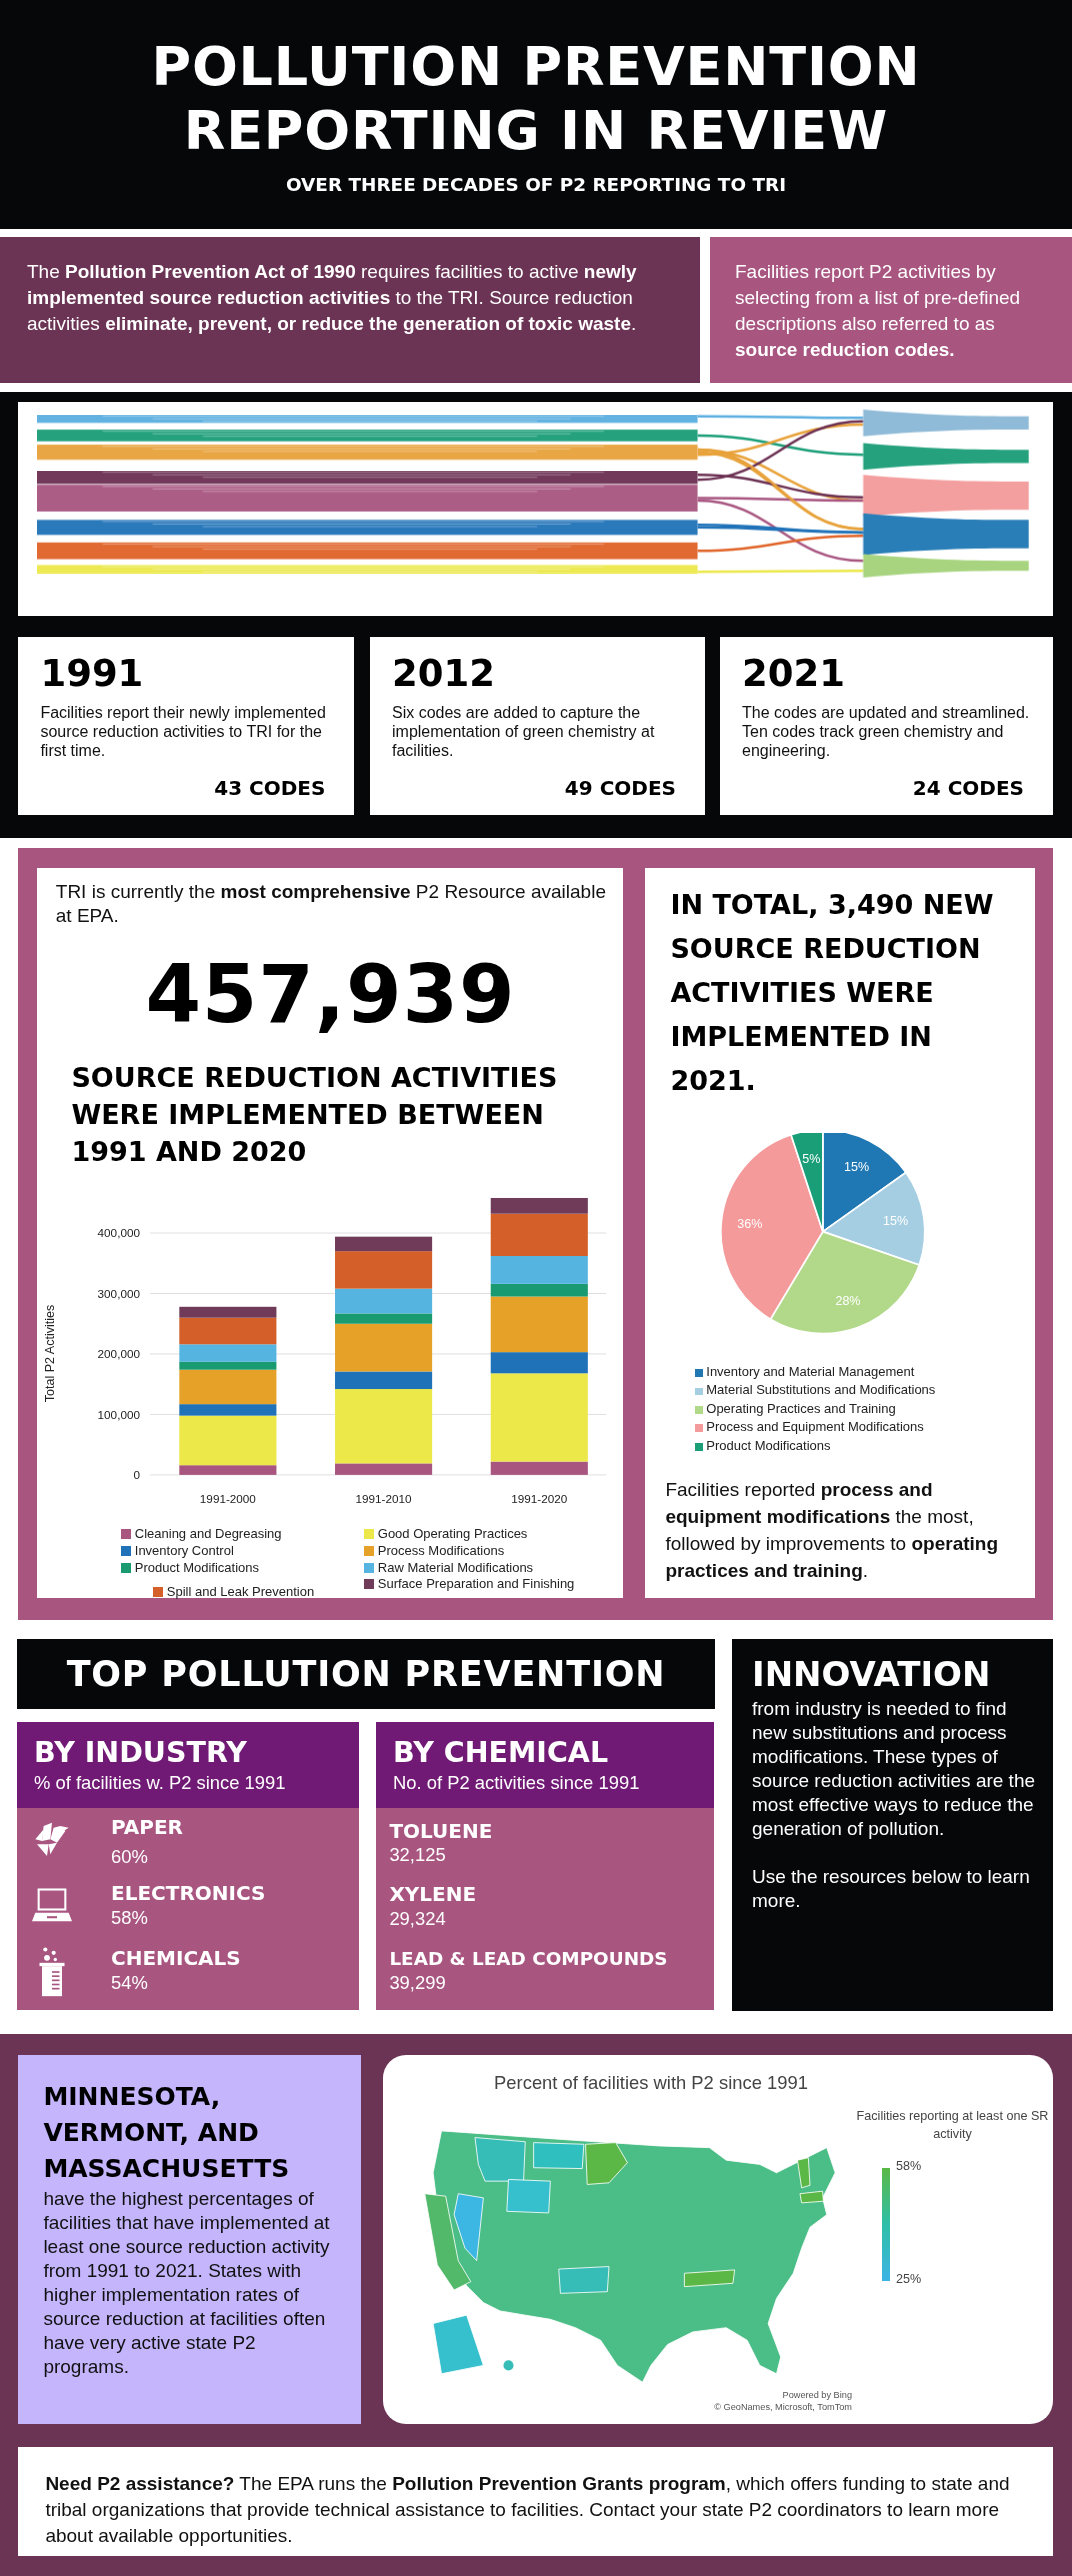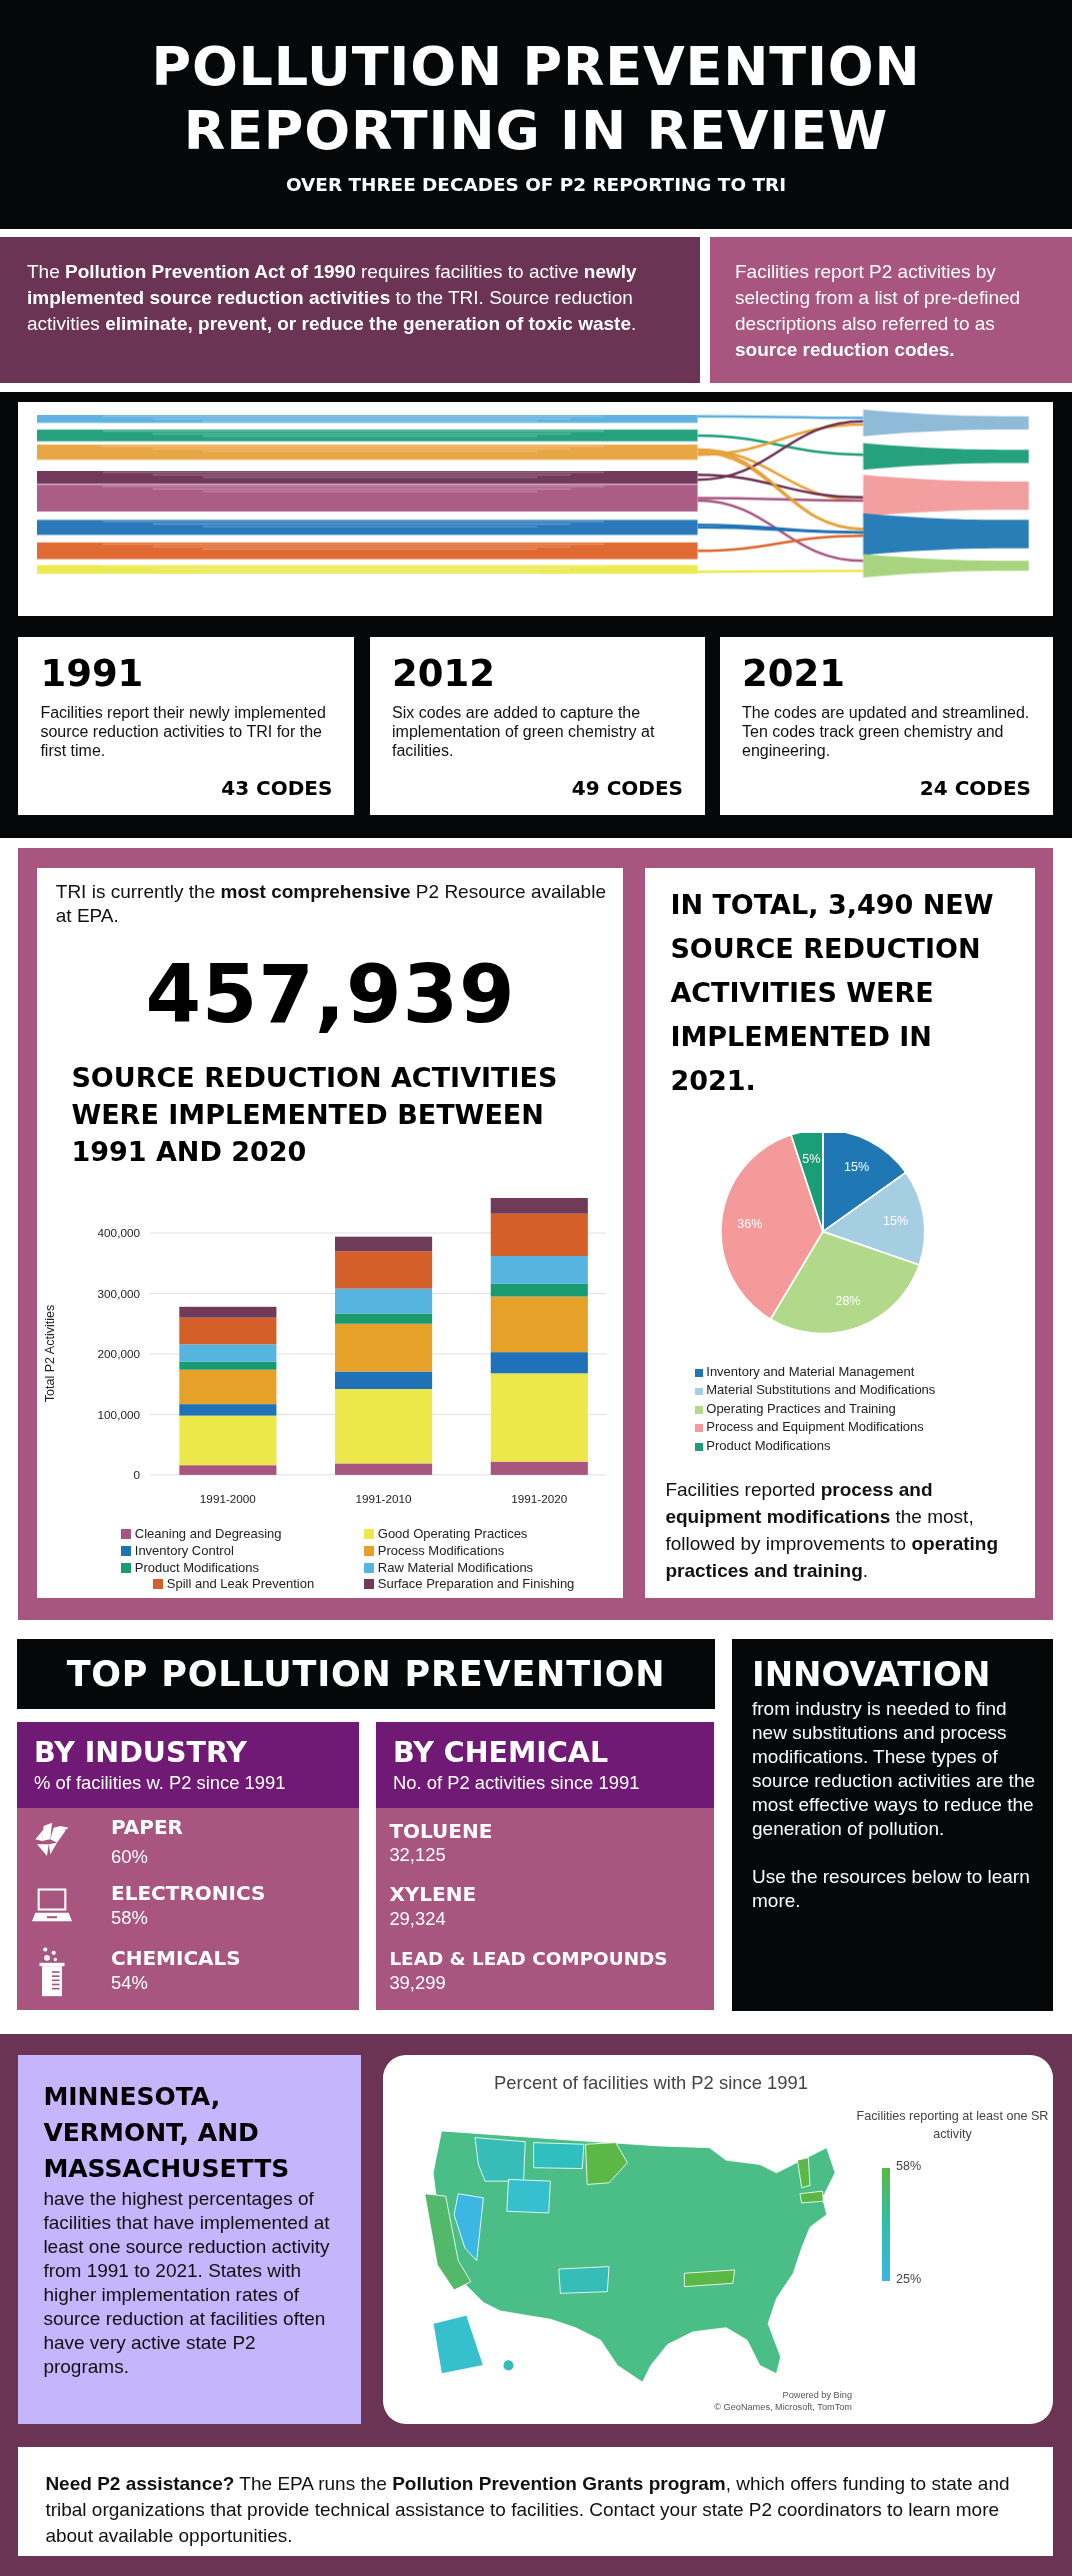--- a/index.html
+++ b/index.html
@@ -12,21 +12,21 @@
   #header .t2 { position: absolute; left: 0; width: 1072px; top: 174px; font-size: 18.4px; }
 
   .intro-left { left: 0; top: 237px; width: 700px; height: 146px; background: #6b3354; color: #fff; padding: 22px 25px 0 27px; font-size: 19px; line-height: 26px; }
   .intro-right { left: 710px; top: 237px; width: 362px; height: 146px; background: #a85580; color: #fff; padding: 22px 22px 0 25px; font-size: 19px; line-height: 26px; }
 
   #timeline { left: 0; top: 392px; width: 1072px; height: 446px; background: #050708; }
   #sankey-box { left: 18.4px; top: 10px; width: 1035px; height: 214px; background: #fff; }
   .year-card { top: 245px; height: 178px; background: #fff; padding: 15px 22px 0 22px; }
   .year-card .yr { font-size: 37px; line-height: 44px; }
   .year-card .desc { font-size: 16px; line-height: 19px; margin-top: 6.7px; color: #111; }
-  .year-card .codes { position: absolute; right: 22px; bottom: 15px; font-size: 20px; }
+  .year-card .codes { position: absolute; right: 29px; bottom: 15px; font-size: 20px; }
 
   #stats { left: 18.4px; top: 848px; width: 1035px; height: 772px; background: #a85580; }
   #stats-left { left: 19px; top: 20px; width: 586px; height: 730px; background: #fff; }
   #stats-right { left: 627px; top: 20px; width: 390px; height: 730px; background: #fff; }
   .lead { font-size: 19px; line-height: 24px; color: #111; }
   .big-number { font-size: 80px; text-align: center; letter-spacing: 0.8px; }
   .sr-title { font-size: 27px; line-height: 37px; }
   .right-title { font-size: 27px; line-height: 44px; }
 
   .legend-item { position: absolute; font-size: 13px; color: #222; white-space: nowrap; }
@@ -199,21 +199,21 @@
           <text x="600" y="379" font-size="14" text-anchor="middle" fill="#222" font-family="Liberation Sans, sans-serif">1991-2020</text>
         </svg>
     </div>
     <div id="bar-legend" class="abs" style="left:0; top:658px; width:586px; height:67px;">
         <div class="legend-item" style="left: 84px; top: 0px;"><span class="sw" style="background: rgb(168, 85, 128);"></span><span>Cleaning and Degreasing</span></div>
         <div class="legend-item" style="left: 327px; top: 0px;"><span class="sw" style="background: rgb(236, 232, 74);"></span><span>Good Operating Practices</span></div>
         <div class="legend-item" style="left: 84px; top: 17px;"><span class="sw" style="background: rgb(31, 114, 184);"></span><span>Inventory Control</span></div>
         <div class="legend-item" style="left: 327px; top: 17px;"><span class="sw" style="background: rgb(230, 161, 40);"></span><span>Process Modifications</span></div>
         <div class="legend-item" style="left: 84px; top: 34px;"><span class="sw" style="background: rgb(26, 154, 112);"></span><span>Product Modifications</span></div>
         <div class="legend-item" style="left: 327px; top: 34px;"><span class="sw" style="background: rgb(86, 180, 224);"></span><span>Raw Material Modifications</span></div>
-        <div class="legend-item" style="left: 84px; top: 50px; padding-left: 32px;"><span class="sw" style="background: rgb(212, 95, 40);"></span><span>Spill and Leak Prevention</span></div>
+        <div class="legend-item" style="left: 84px; top: 58px; padding-left: 32px;"><span class="sw" style="background: rgb(212, 95, 40);"></span><span>Spill and Leak Prevention</span></div>
         <div class="legend-item" style="left: 327px; top: 50px;"><span class="sw" style="background: rgb(111, 59, 88);"></span><span>Surface Preparation and Finishing</span></div>
       </div>
   </div>
 
   <div id="stats-right" class="abs">
     <div class="abs right-title heavy" style="left:25px; top:15px; width:352px;">
       <div>IN TOTAL, 3,490 NEW</div>
       <div>SOURCE REDUCTION</div>
       <div>ACTIVITIES WERE</div>
       <div>IMPLEMENTED IN</div>

